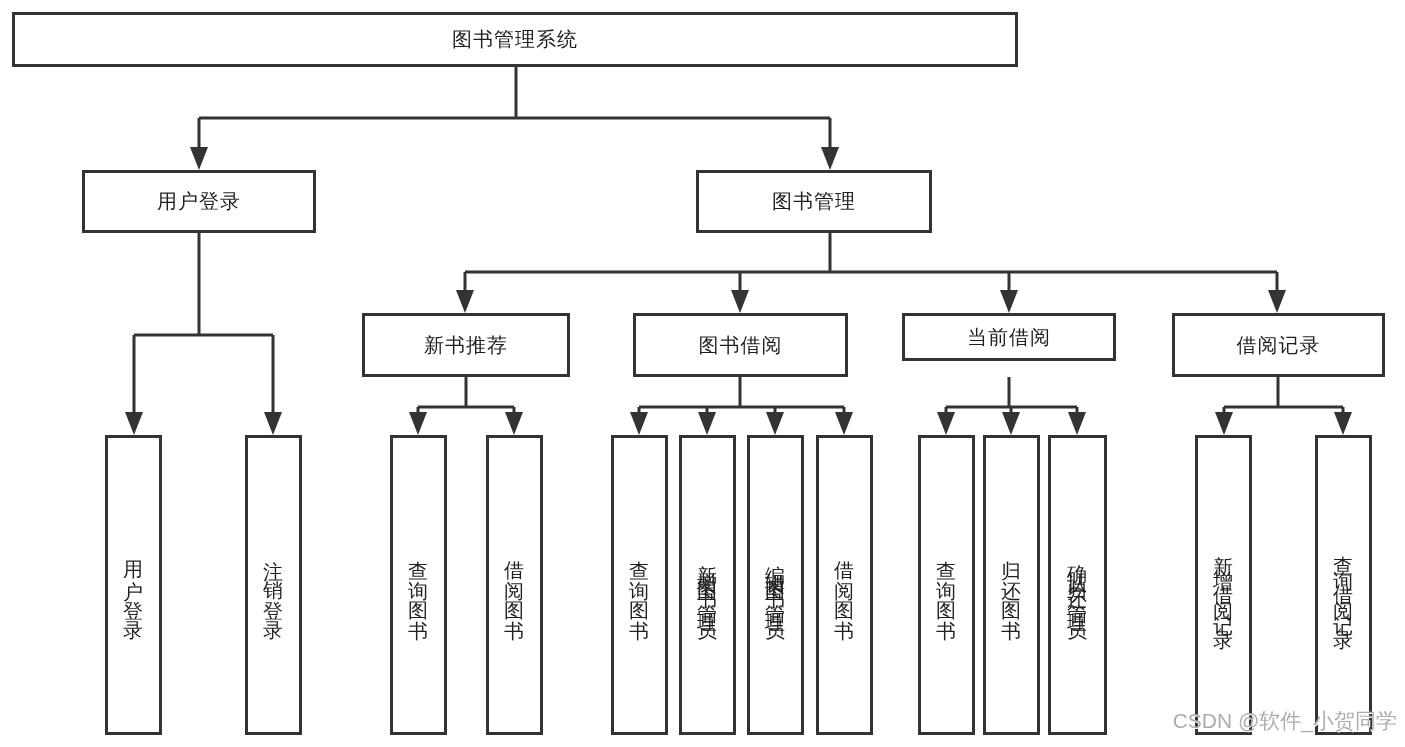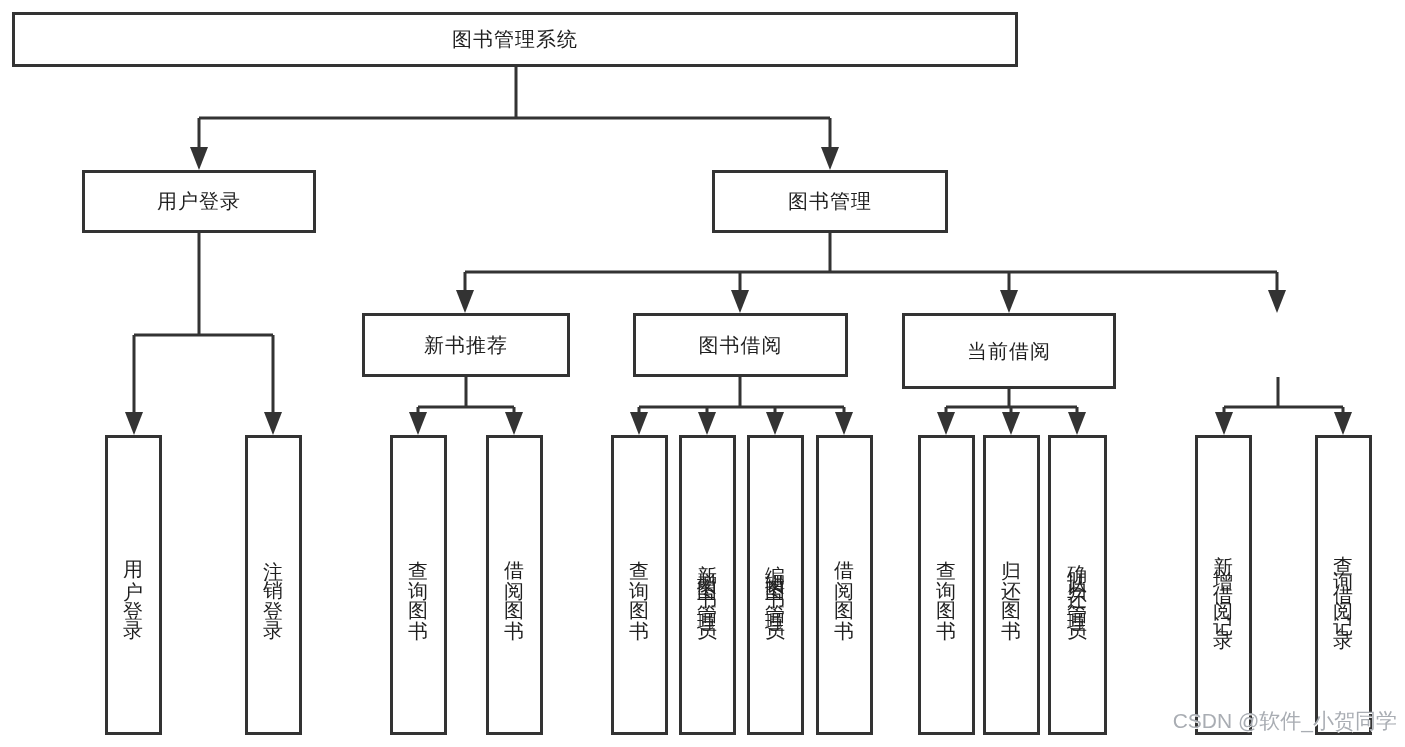--- a/index.html
+++ b/index.html
@@ -89,32 +89,35 @@
     <polygon points="1334,412 1352,412 1343,435"></polygon>
   </svg>
 
   <div class="node hnode" style="left:12px;top:12px;width:1006px;height:55px;">
     <span>图书管理系统</span>
   </div>
 
   <div class="node hnode" style="left:82px;top:170px;width:234px;height:63px;">
     <span>用户登录</span>
   </div>
-  <div class="node hnode" style="left:712px;top:170px;width:236px;height:63px;">
+  <div class="node hnode" style="left:696px;top:170px;width:236px;height:63px;">
     <span>图书管理</span>
   </div>
 
   <div class="node hnode" style="left:633px;top:313px;width:215px;height:64px;">
     <span>图书借阅</span>
   </div>
   <div class="node hnode" style="left:362px;top:313px;width:208px;height:64px;">
     <span>新书推荐</span>
   </div>
-  <div class="node hnode" style="left:902px;top:313px;width:214px;height:76px;">
+  <div class="node hnode" style="left:902px;top:313px;width:214px;height:48px;">
     <span>当前借阅</span>
+  </div>
+  <div class="node hnode" style="left:1172px;top:313px;width:213px;height:64px;">
+    <span>借阅记录</span>
   </div>
 
   <div class="node vnode vs" style="left:105px;">
     <span>用户登录</span>
   </div>
   <div class="node vnode vs" style="left:245px;">
     <span>注销登录</span>
   </div>
 
   <div class="node vnode vs" style="left:390px;">

